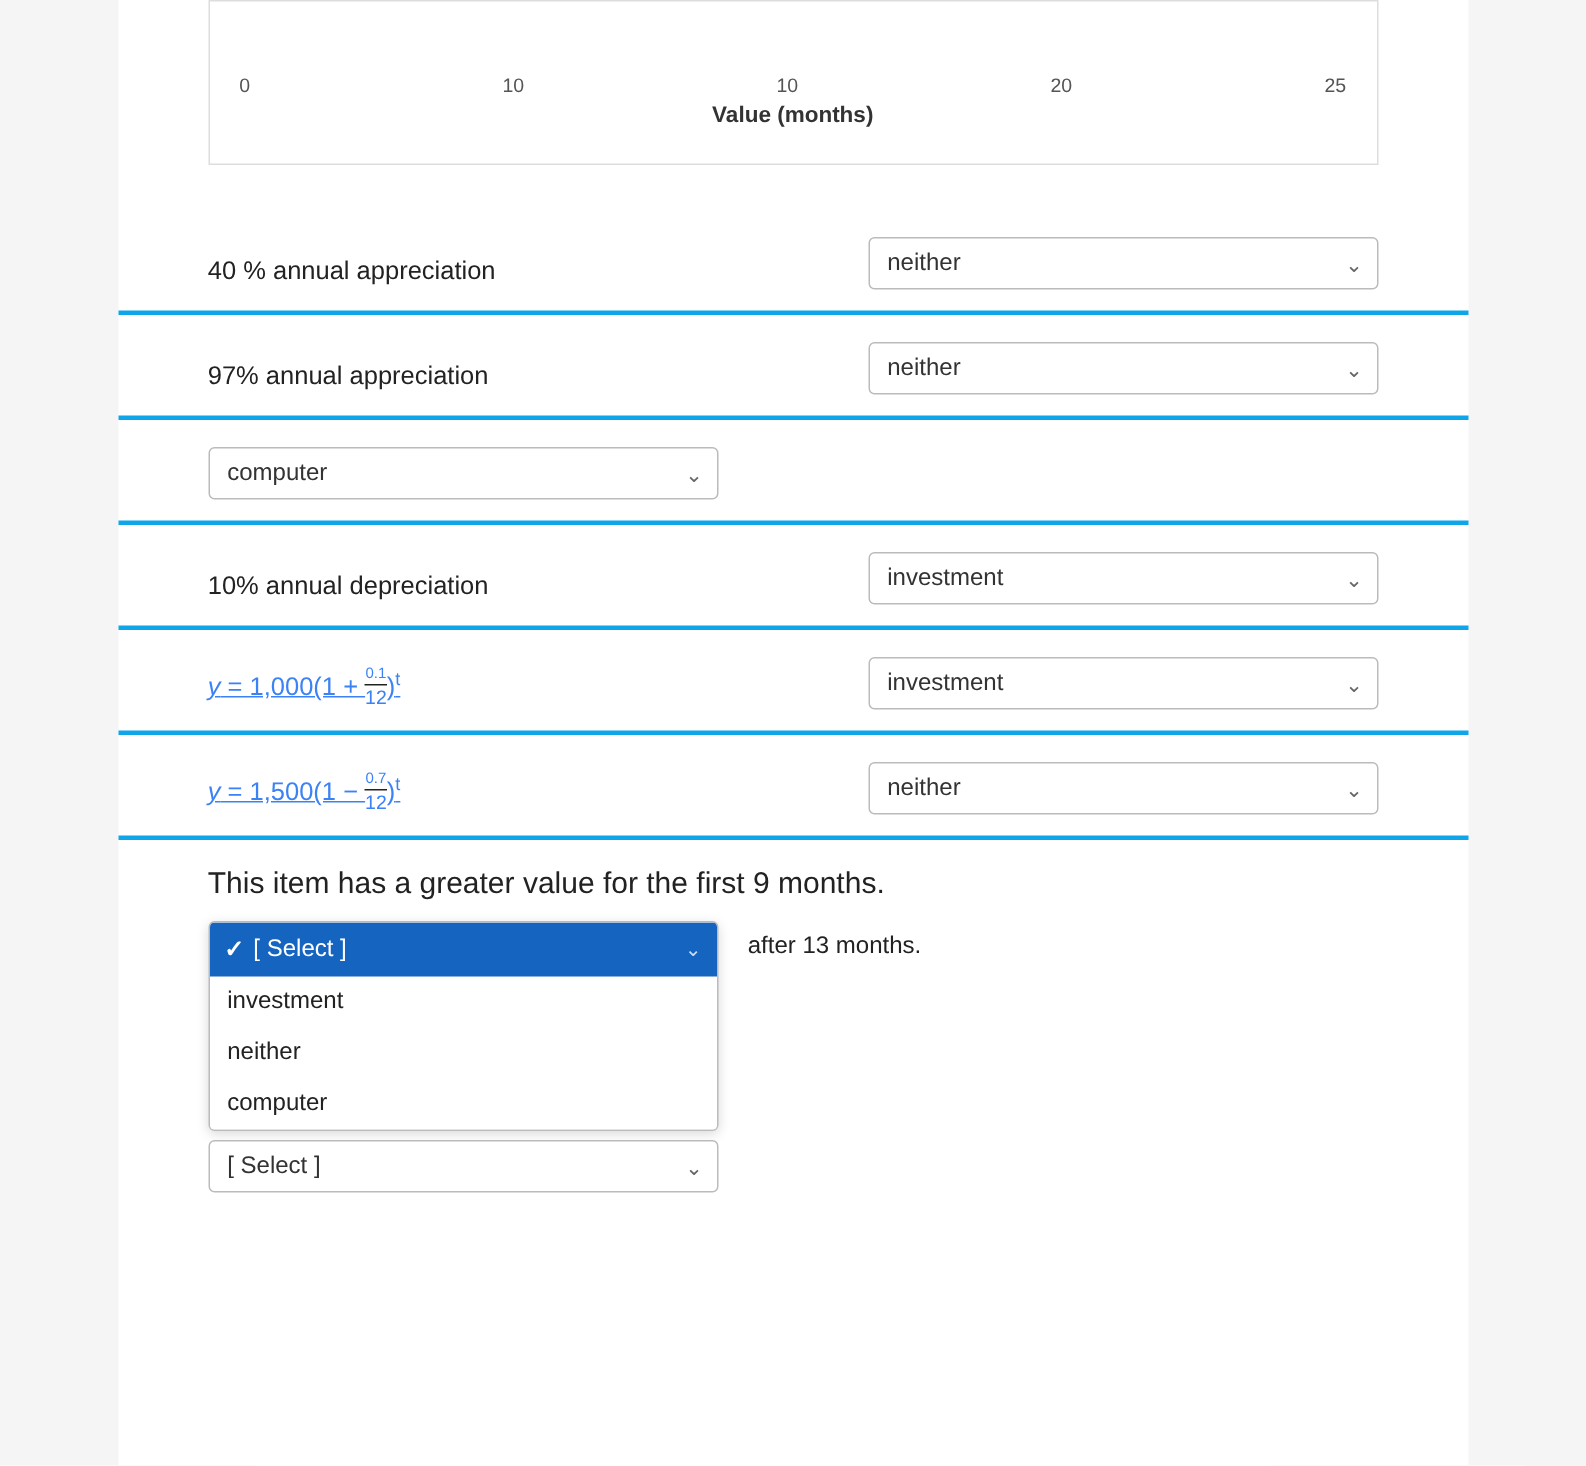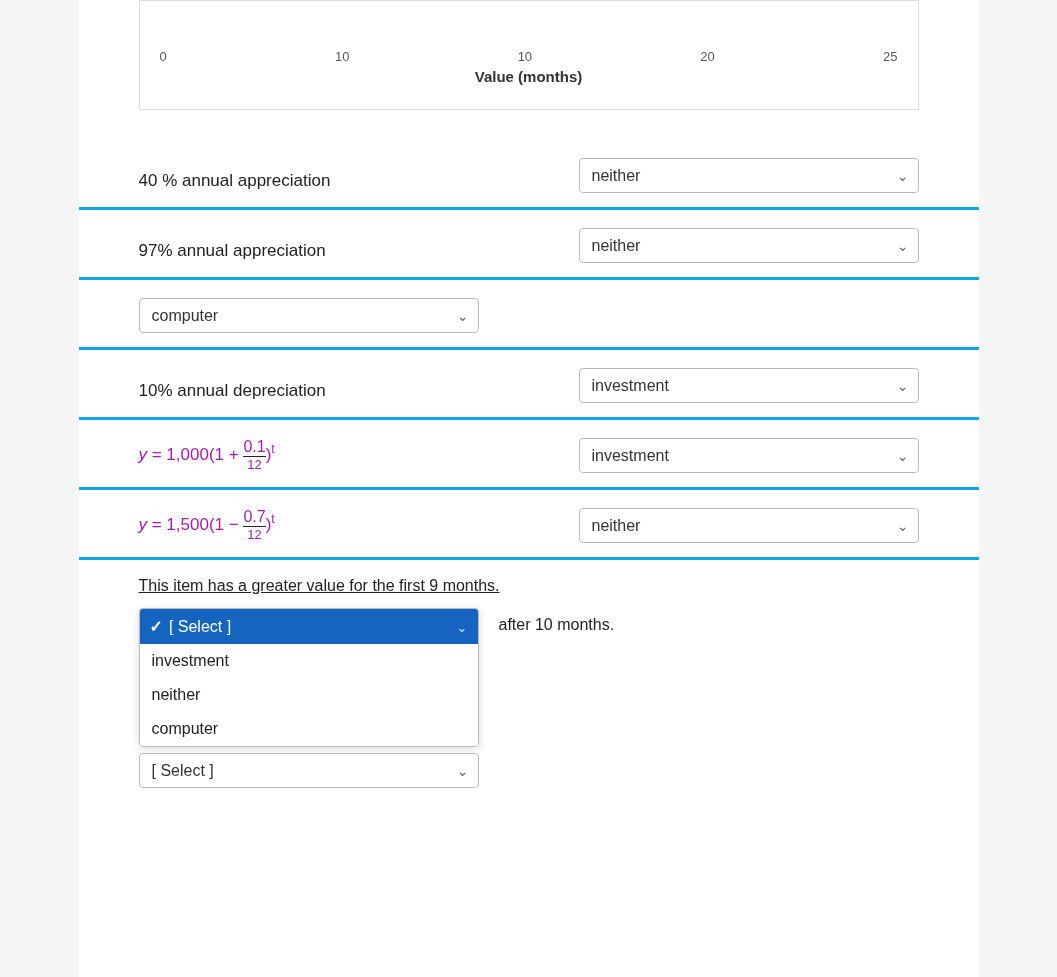--- a/index.html
+++ b/index.html
@@ -107,25 +107,24 @@
     .select-chevron {
       position: absolute;
       right: 10px;
       top: 50%;
       transform: translateY(-50%);
       pointer-events: none;
       font-size: 14px;
       color: #666;
     }
     .info-text {
-      font-size: 16px;
+      font-size: 20px;
       color: #222;
       padding: 14px 60px 6px 60px;
       line-height: 1.5;
-      text-decoration: underline;
     }
     .dropdown-open-box {
       width: 340px;
       border: 1px solid #bbb;
       border-radius: 4px;
       background: #fff;
       overflow: hidden;
       box-shadow: 0 2px 8px rgba(0,0,0,0.15);
       font-size: 16px;
     }
@@ -151,31 +150,32 @@
       color: rgba(255,255,255,0.8);
     }
     .dropdown-option {
       padding: 8px 12px;
       color: #222;
       cursor: pointer;
       background: #fff;
     }
     .math-label {
       font-size: 17px;
-      color: #a21caf;
+      color: #3b82f6;
+      text-decoration: underline;
     }
     .math-label .frac {
       display: inline-block;
       vertical-align: middle;
       text-align: center;
     }
     .math-label .frac .num {
       display: block;
       border-bottom: 1px solid #222;
-      font-size: 16px;
+      font-size: 10px;
       line-height: 1.2;
     }
     .math-label .frac .den {
       display: block;
       font-size: 13px;
       line-height: 1.2;
     }
     .math-label sup {
       font-size: 12px;
       vertical-align: super;
@@ -316,16 +316,16 @@
         <select class="select-box">
           <option>[ Select ]</option>
           <option>investment</option>
           <option>neither</option>
           <option>computer</option>
         </select>
         <span class="select-chevron">⌄</span>
       </div>
     </div>
 
-    <div style="padding-top: 8px; font-size:16px; color:#222;">after 10 months.</div>
+    <div style="padding-top: 8px; font-size:16px; color:#222;">after 13 months.</div>
   </div>
 
 </div>
 
 </body></html>

